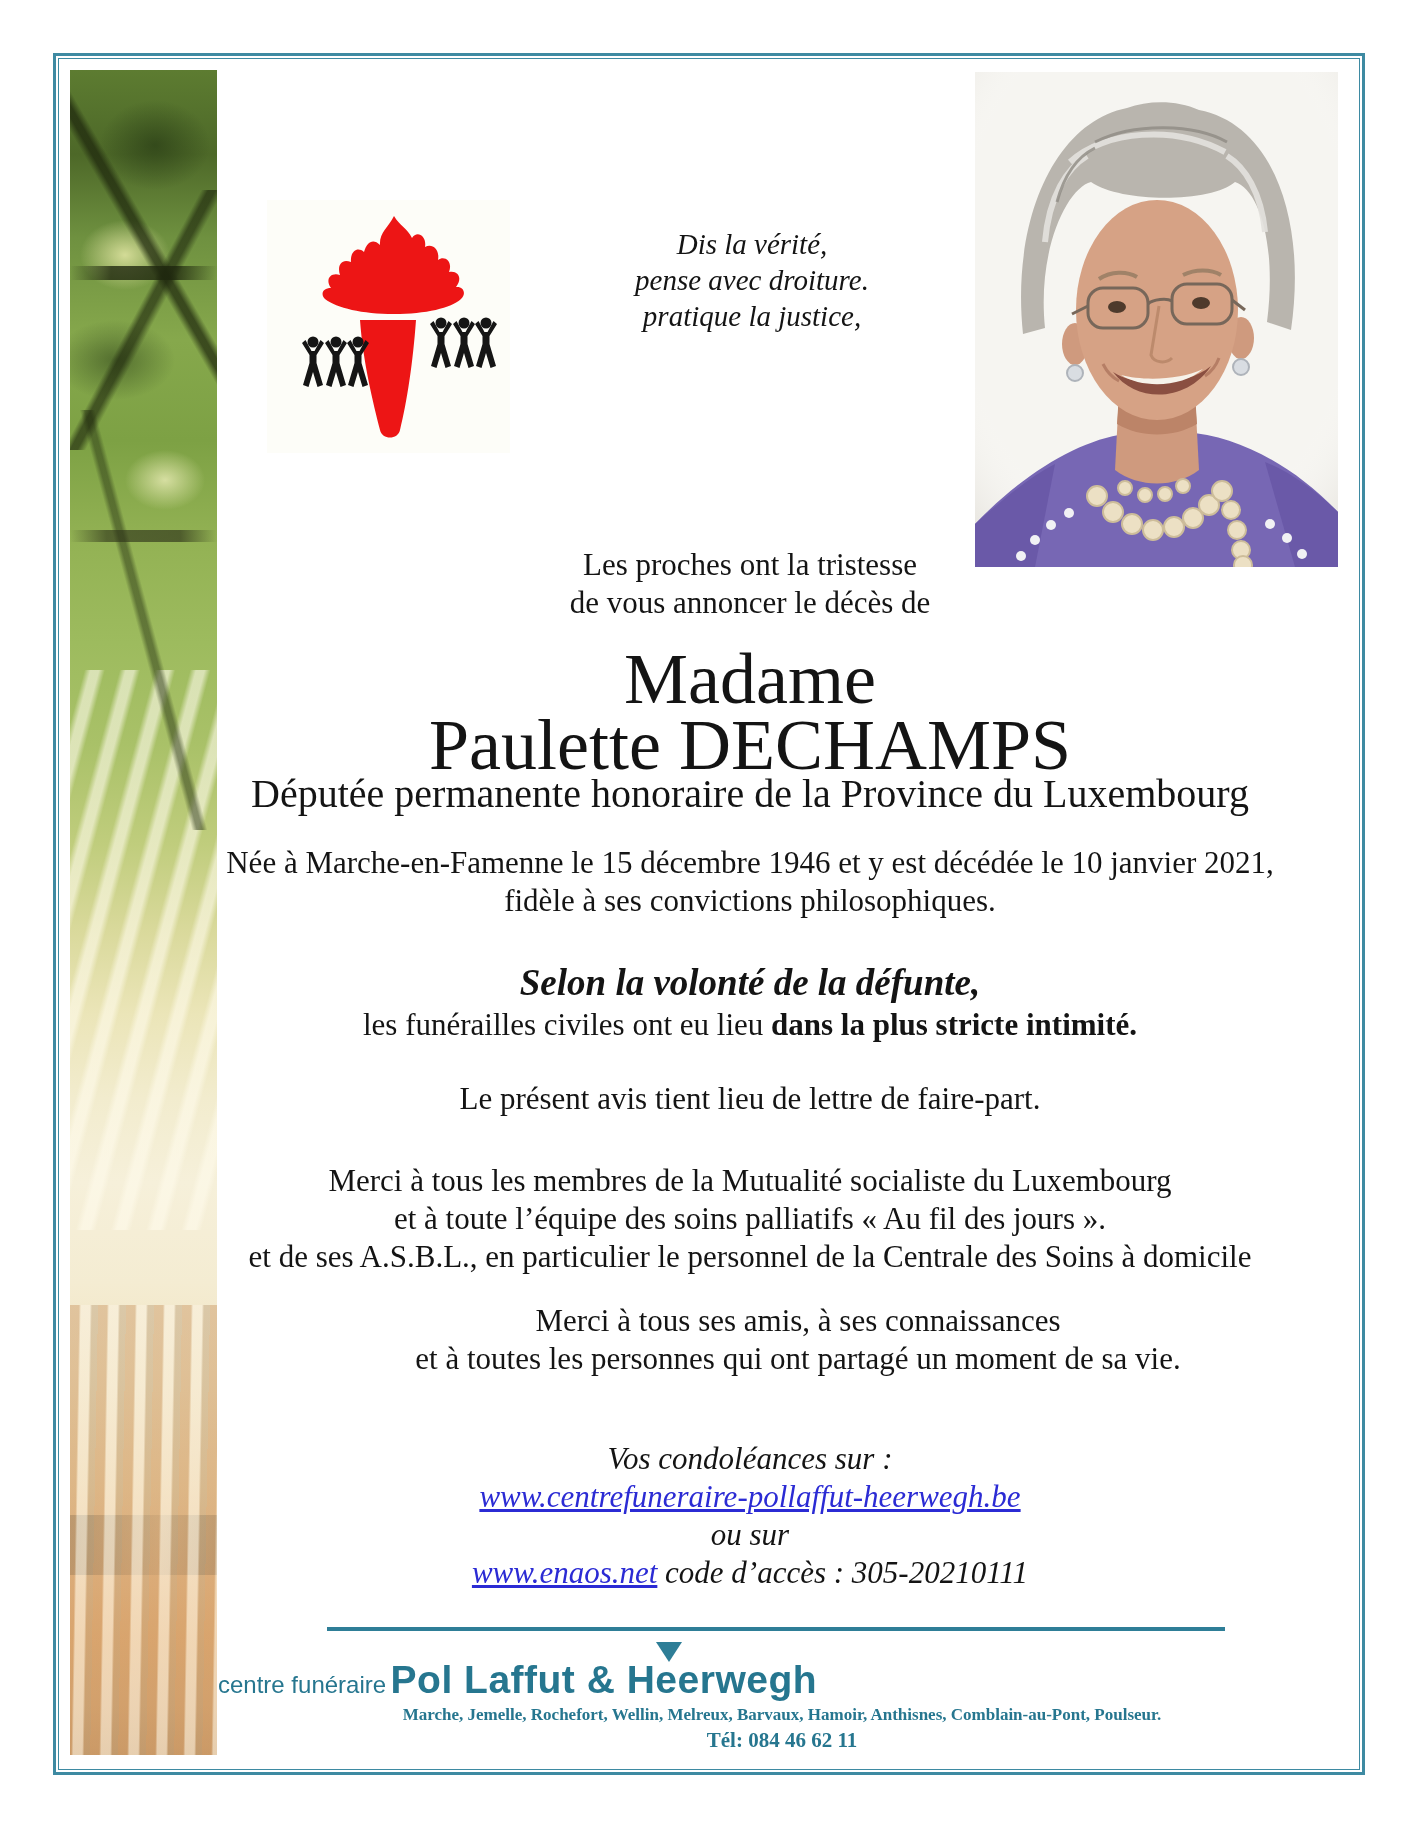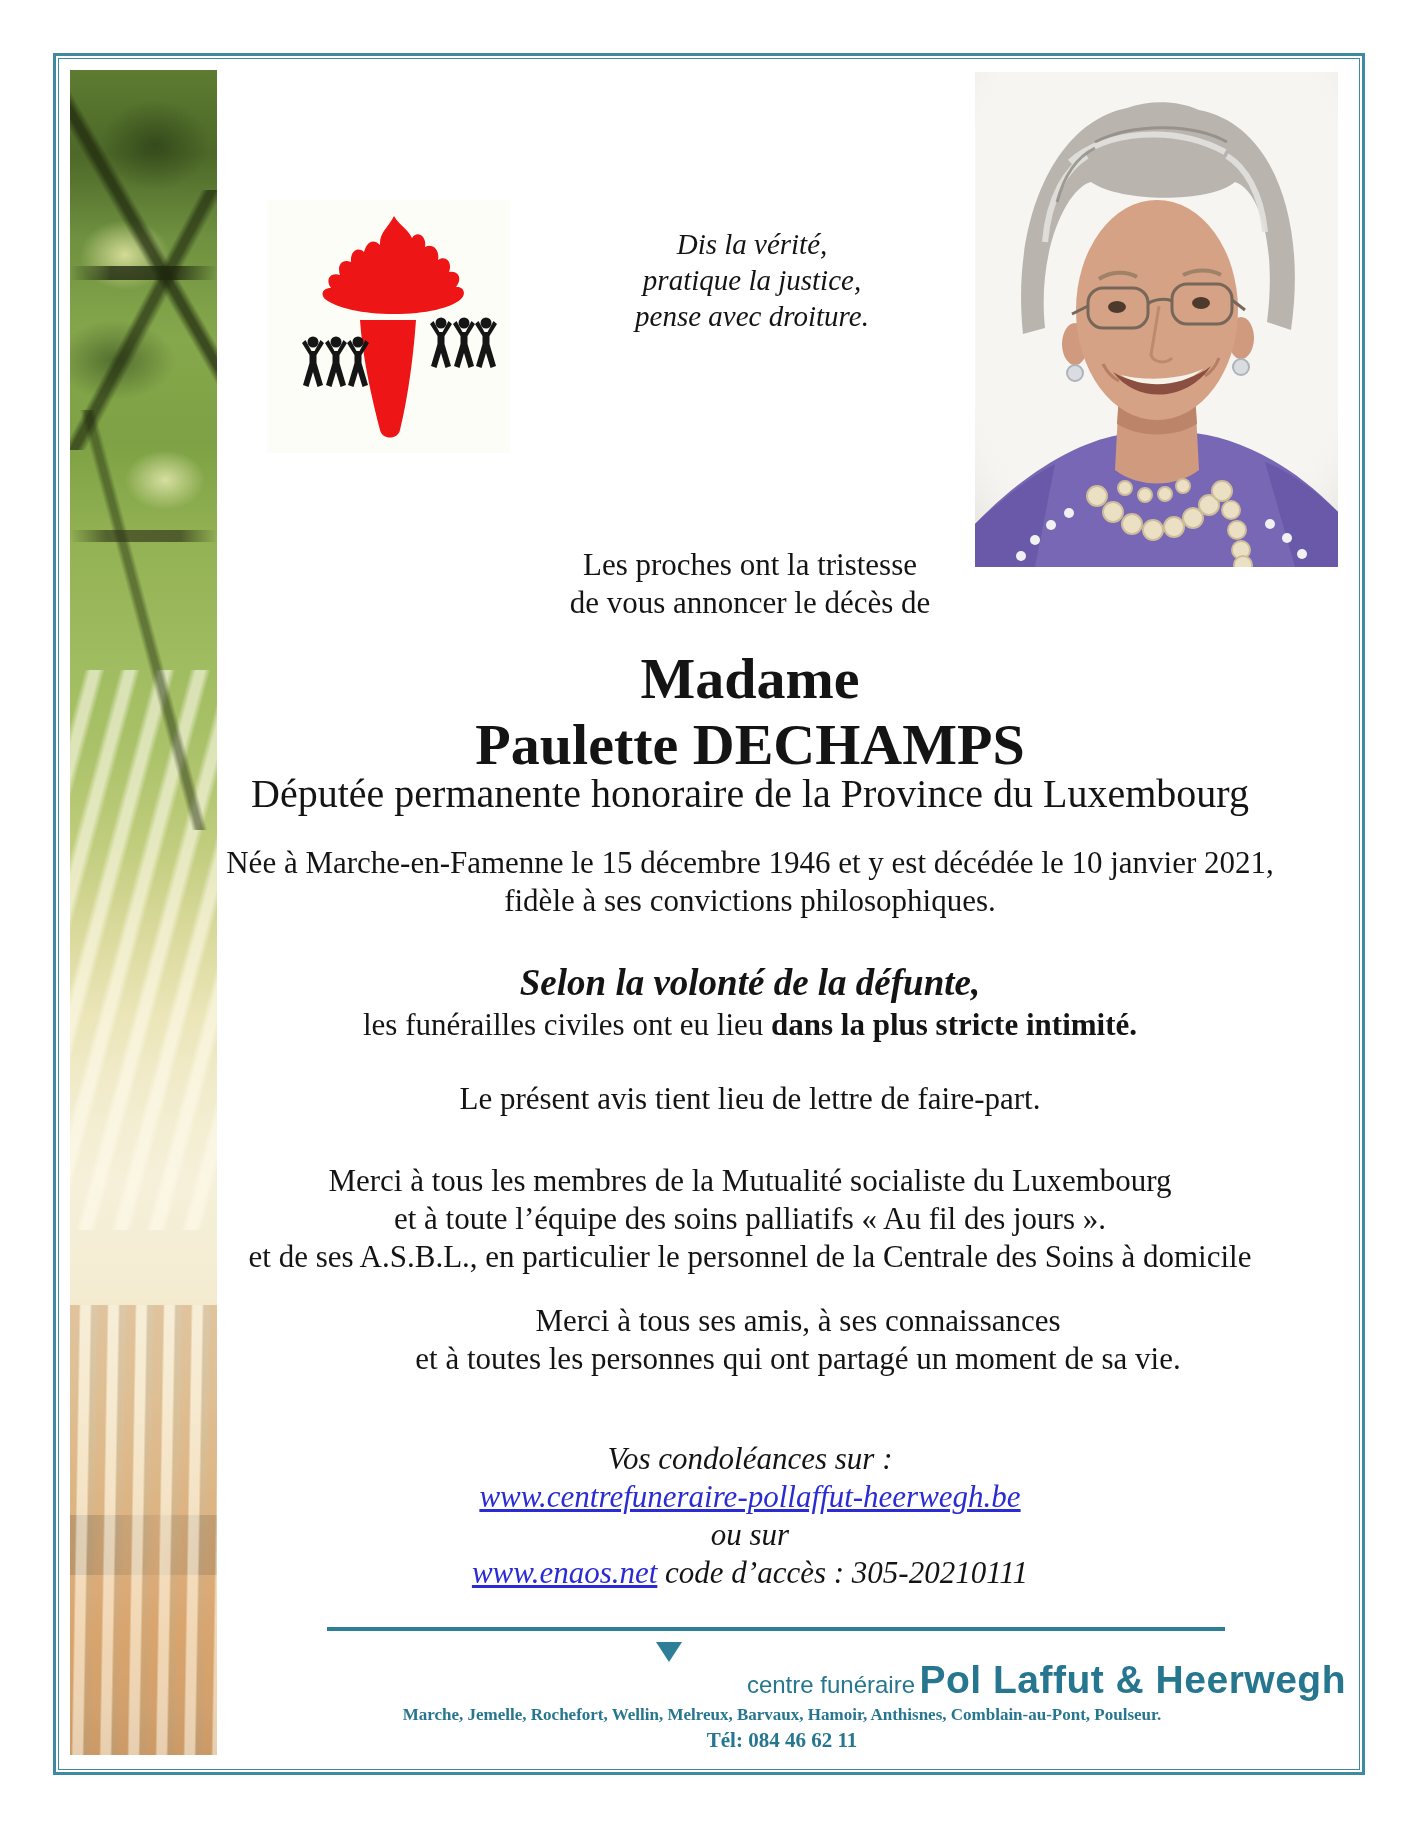--- a/index.html
+++ b/index.html
@@ -42,37 +42,37 @@
   .logo{position:absolute;left:267px;top:200px;width:243px;height:253px;background:#fdfdf8;}
 
   
   .portrait{position:absolute;left:975px;top:72px;width:363px;height:495px;}
 
   
   .tx{position:absolute;left:218px;width:1064px;text-align:center;}
   .motto{position:absolute;left:552px;top:226px;width:400px;text-align:center;
          font-style:italic;font-size:29px;line-height:36px;}
   .intro{top:546px;font-size:31px;line-height:38px;}
-  .title{top:646px;font-size:58px;line-height:66px;font-weight:bold;}
+  .title{top:646px;font-size:72px;line-height:66px;font-weight:normal;}
   .subtitle{top:770px;font-size:40px;line-height:48px;}
   .dates{top:844px;font-size:31px;line-height:38px;}
   .selon{top:960px;font-size:37px;line-height:46px;font-weight:bold;font-style:italic;}
   .funerailles{top:1006px;font-size:31px;line-height:38px;}
   .avis{top:1080px;font-size:31px;line-height:38px;text-align:center;}
   .merci1{top:1162px;font-size:31px;line-height:38px;}
   .merci2{top:1302px;font-size:31px;line-height:38px;padding-left:48px;}
   .condol{top:1440px;font-size:31px;line-height:38px;font-style:italic;}
   .condol a{color:#2b2bd4;text-decoration:underline;}
 
   
   .footer-rule{position:absolute;left:327px;top:1627px;width:898px;height:4px;background:#2e7e97;}
   .footer-triangle{position:absolute;left:656px;top:1642px;width:0;height:0;
       border-left:13px solid transparent;border-right:13px solid transparent;
       border-top:20px solid #2e7e97;}
-  .brand{position:absolute;left:218px;top:1660px;width:1128px;text-align:right;color:#26768f;
+  .brand{position:absolute;left:218px;top:1660px;width:1128px;text-align:left;color:#26768f;
          font-family:"Liberation Sans","DejaVu Sans",sans-serif;line-height:40px;}
   .brand .prefix{font-size:24px;}
   .brand .name{font-size:39px;font-weight:bold;letter-spacing:0.5px;}
   .towns{position:absolute;left:218px;top:1703px;width:1128px;text-align:center;color:#26768f;
          font-size:17px;font-weight:bold;line-height:24px;}
   .tel{position:absolute;left:218px;top:1728px;width:1128px;text-align:center;color:#26768f;
        font-size:21px;font-weight:bold;line-height:24px;}
 </style>
 </head>
 <body>
@@ -192,22 +192,22 @@
       <circle cx="256" cy="438" r="9"></circle>
         <circle cx="262" cy="458" r="9"></circle>
         <circle cx="266" cy="478" r="9"></circle>
         <circle cx="268" cy="493" r="9"></circle>
     </g>
   </svg>
 </div>
 
 <div class="motto">
   <div>Dis la vérité,</div>
+  <div>pense avec droiture.</div>
   <div>pratique la justice,</div>
-  <div>pense avec droiture.</div>
 </div>
 
 <div class="tx intro">
   <div>Les proches ont la tristesse</div>
   <div>de vous annoncer le décès de</div>
 </div>
 
 <div class="tx title">
   <div>Madame</div>
   <div>Paulette DECHAMPS</div>

